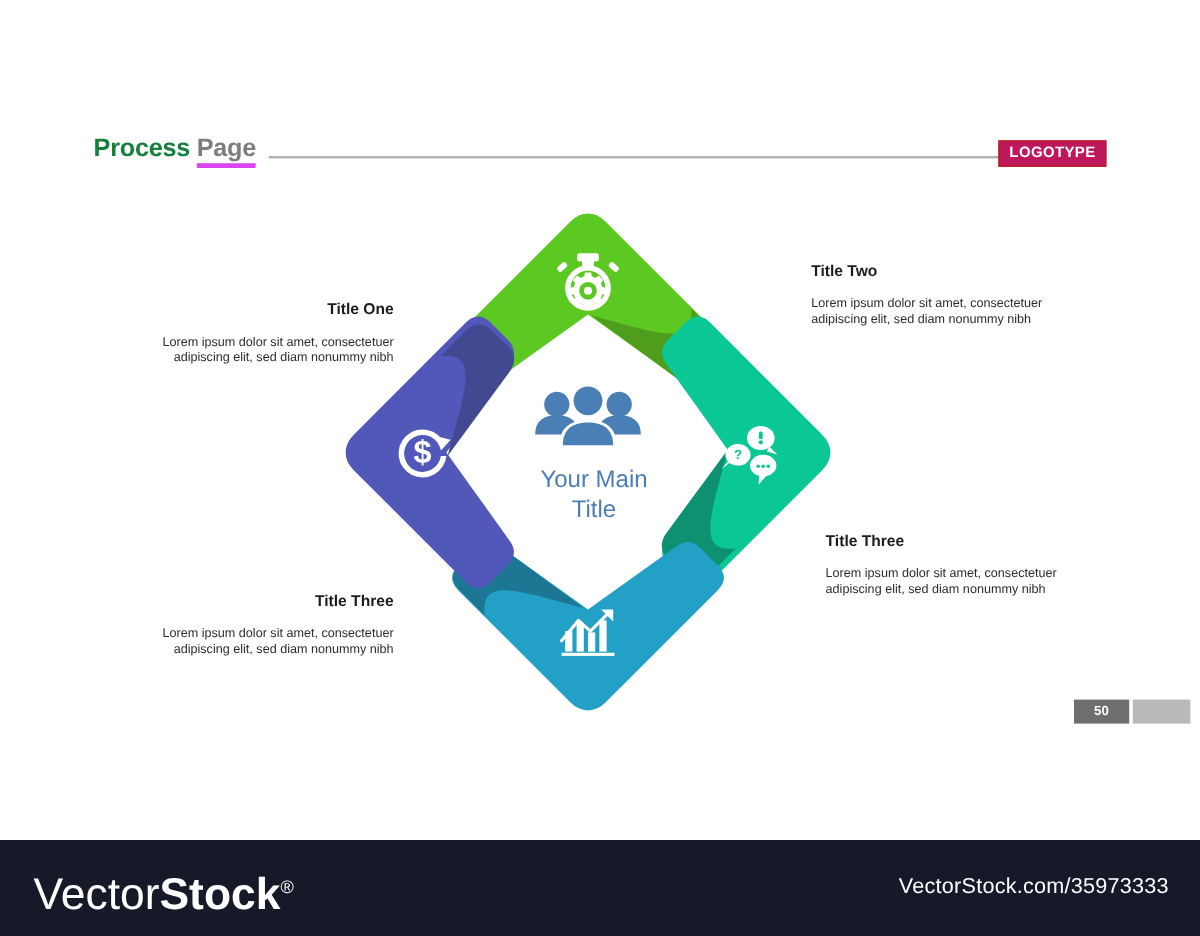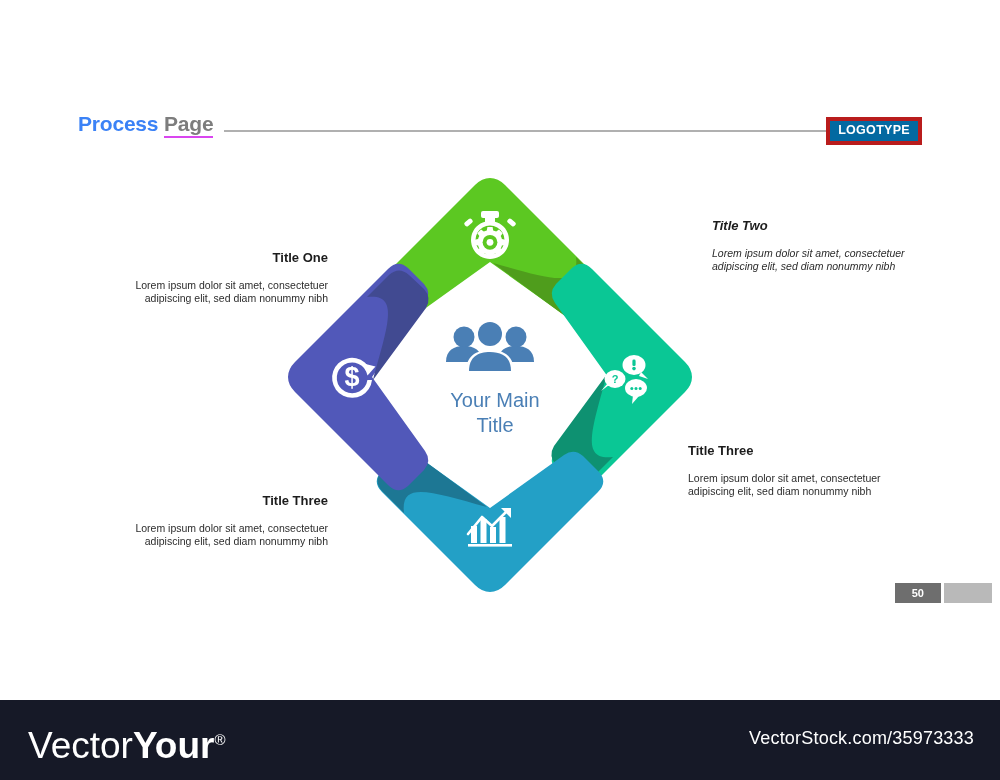--- a/index.html
+++ b/index.html
@@ -29,46 +29,46 @@
   }
   .header-title {
     position: absolute;
     left: 0;
     top: 0;
     font-size: 21px;
     font-weight: bold;
     letter-spacing: -0.2px;
     white-space: nowrap;
   }
-  .ht-light { color: #3b82f6; }
+  .ht-light { color: #15803d; }
   .ht-dark {
     color: #7d7d7d;
-    border-bottom: 2px solid #d946ef;
+    border-bottom: 4px solid #d946ef;
     padding-bottom: 1px;
   }
   .header-rule {
     position: absolute;
     left: 146px;
     right: 70px;
     top: 18px;
     height: 2px;
     background: #b0b0b0;
   }
   .logotype {
     position: absolute;
     right: 0;
     top: 5px;
-    background: #0369a1;
+    background: #be185d;
     color: #ffffff;
     font-size: 12.5px;
     font-weight: bold;
     letter-spacing: 0.3px;
     padding: 3px 8px 4px 8px;
     line-height: 1;
-    border: 4px solid #b91c1c;
+    border: 1px solid #b91c1c;
   }
 
   
   .textblock {
     position: absolute;
     width: 210px;
   }
   .tb-title {
     font-size: 13px;
     font-weight: bold;
@@ -77,21 +77,21 @@
   }
   .tb-body {
     font-size: 10.5px;
     line-height: 13px;
     color: #2c2c2c;
   }
   .tb-left { text-align: right; margin-top: 32px; }
   .tb-right { text-align: left; }
 
   #tb-one   { left: 118px; top: 218px; }
-  #tb-two   { left: 712px; top: 218px; font-style: italic; }
+  #tb-two   { left: 676px; top: 218px; }
   #tb-three { left: 688px; top: 443px; }
   #tb-four  { left: 118px; top: 461px; }
 
   
   .diagram {
     position: absolute;
     left: 280px;
     top: 170px;
     width: 420px;
     height: 430px;
@@ -376,17 +376,17 @@
     <div>Your Main</div>
     <div>Title</div>
   </div>
 
   <div class="pagenum-wrap">
     <div class="pagenum">50</div>
     <div class="pagebar"></div>
   </div>
 
   <div class="footer">
-    <div class="wm-logo"><span class="thin">Vector</span><span class="bold">Your</span><span class="reg">®</span></div>
+    <div class="wm-logo"><span class="thin">Vector</span><span class="bold">Stock</span><span class="reg">®</span></div>
     <div class="wm-url">VectorStock.com/35973333</div>
   </div>
 
 </div>
 
 </body></html>

